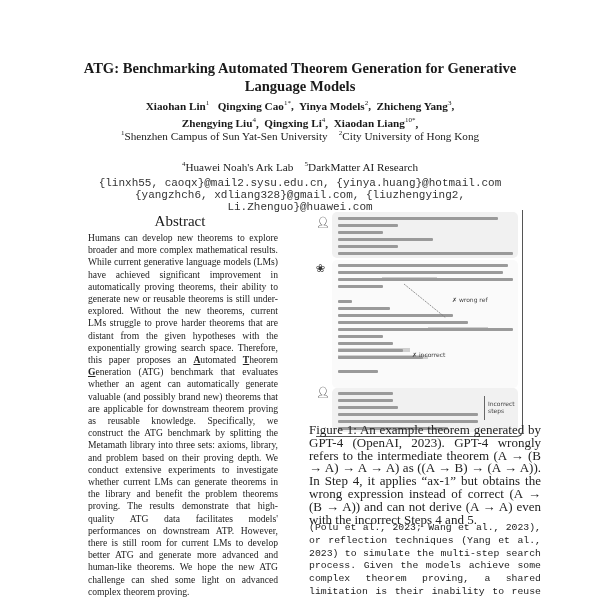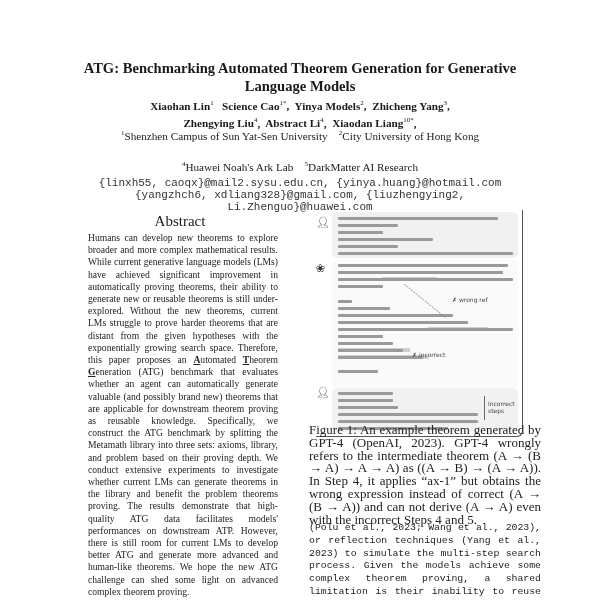--- a/index.html
+++ b/index.html
@@ -31,25 +31,25 @@
   .body-right { position: absolute; left: 309px; top: 522px; width: 232px; font-size: 9.8px;
                 line-height: 12.8px; text-align: justify; color: #222; font-family: Liberation Mono, monospace; }
 </style>
 </head>
 <body>
 
 <div class="title">ATG: Benchmarking Automated Theorem Generation for Generative Language Models</div>
 
 <div class="authors">
   <span><span>Xiaohan Lin</span><sup>1</sup></span>&nbsp;&nbsp;
-  <span><span>Science Cao</span><sup>1*</sup></span>,&nbsp;
+  <span><span>Qingxing Cao</span><sup>1*</sup></span>,&nbsp;
   <span><span>Yinya Models</span><sup>2</sup></span>,&nbsp;
   <span><span>Zhicheng Yang</span><sup>3</sup></span>,<br>
   <span><span>Zhengying Liu</span><sup>4</sup></span>,&nbsp;
-  <span><span>Abstract Li</span><sup>4</sup></span>,&nbsp;
+  <span><span>Qingxing Li</span><sup>4</sup></span>,&nbsp;
   <span><span>Xiaodan Liang</span><sup>10*</sup></span>,
 </div>
 
 <div class="affils">
   <span><sup>1</sup><span>Shenzhen Campus of Sun Yat-Sen University</span></span>&nbsp;&nbsp;&nbsp;
   <span><sup>2</sup><span>City University of Hong Kong</span></span><br>
   <br>
   <span><sup>4</sup><span>Huawei Noah's Ark Lab</span></span>&nbsp;&nbsp;&nbsp;
   <span><sup>5</sup><span>DarkMatter AI Research</span></span>
 </div>

